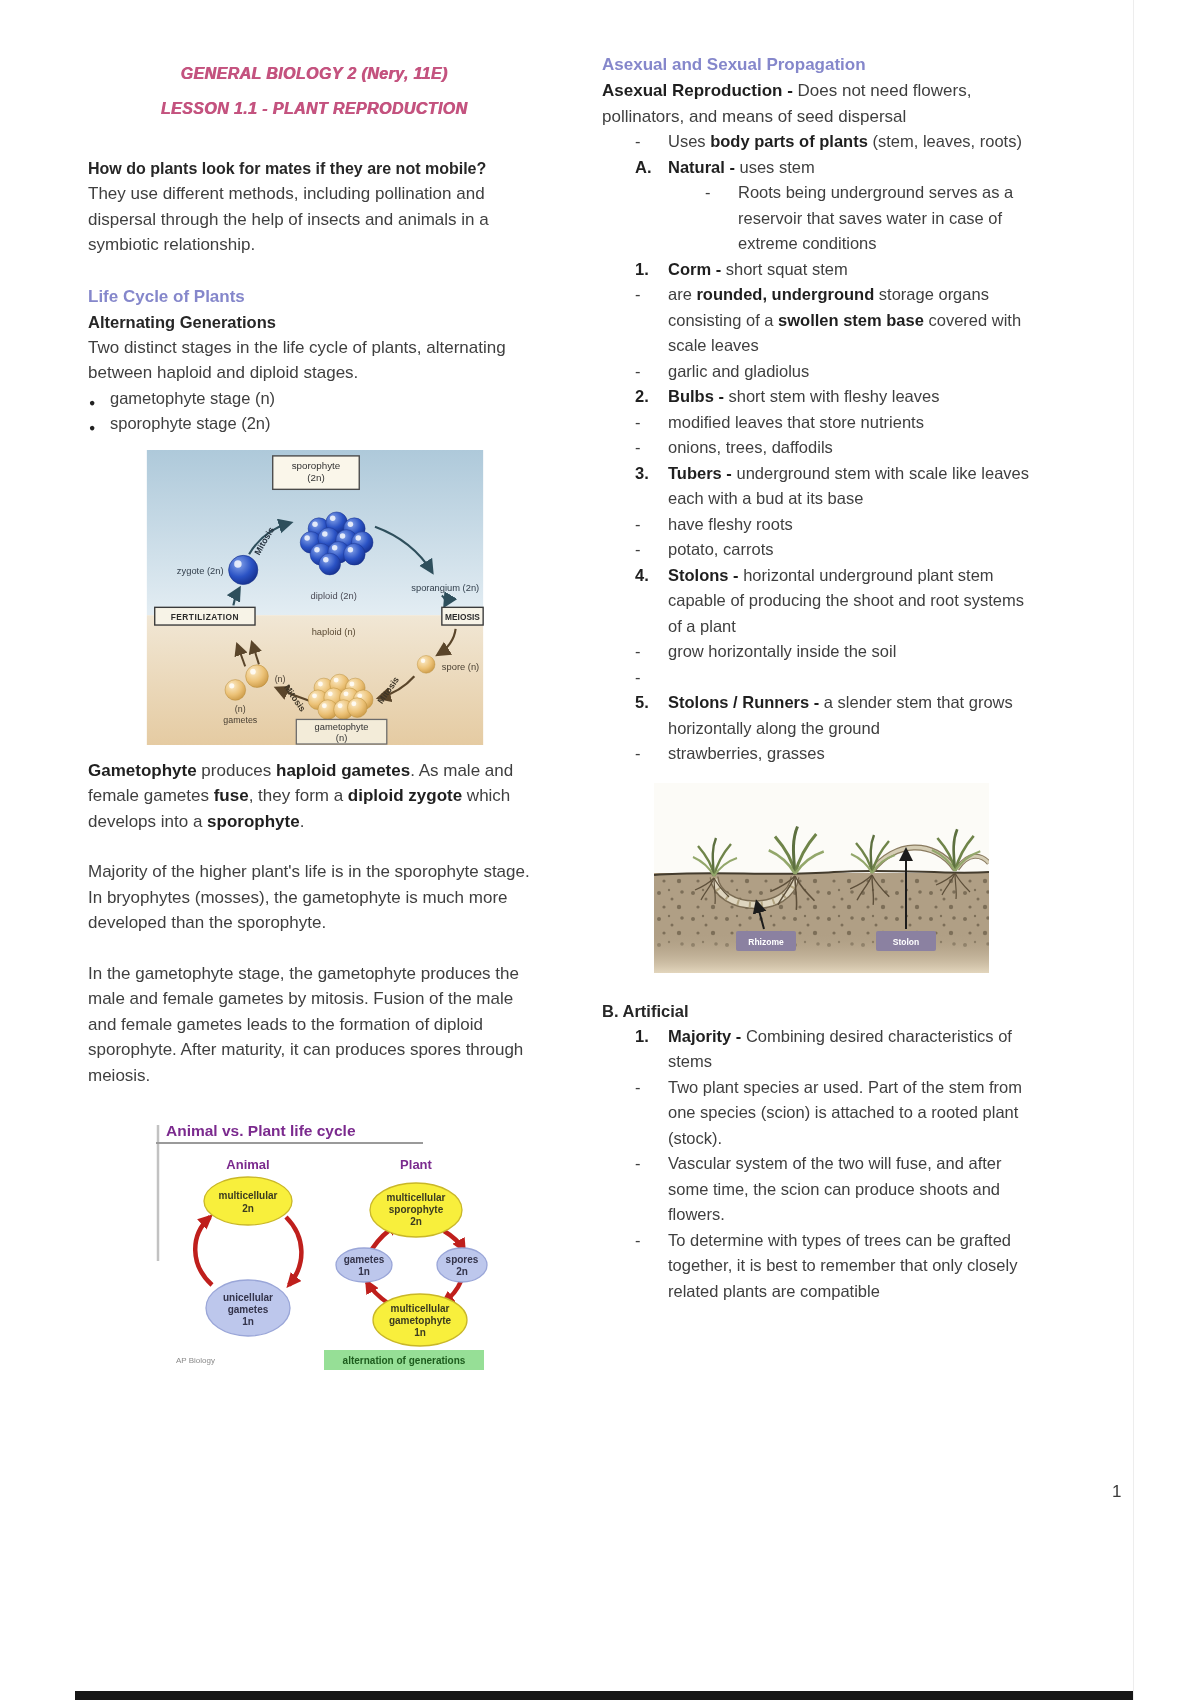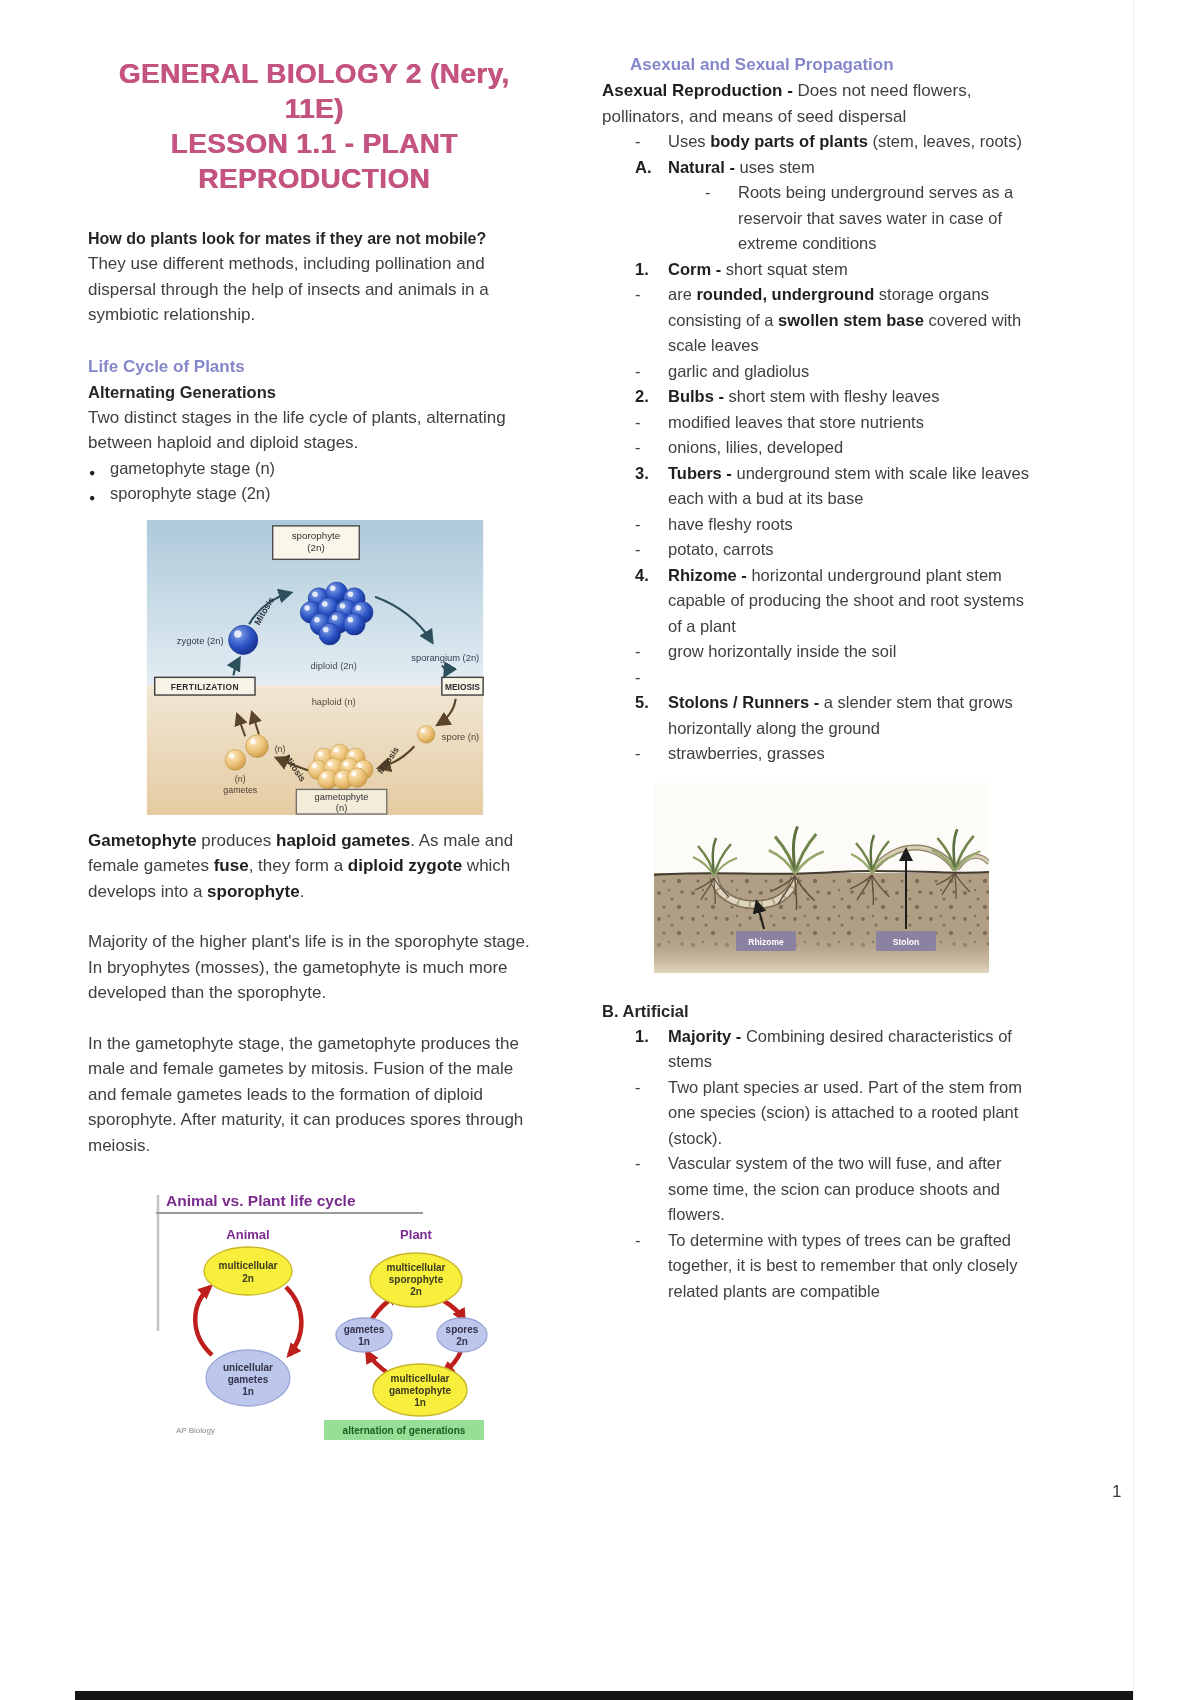--- a/index.html
+++ b/index.html
@@ -1,21 +1,21 @@
 <!DOCTYPE html>
 <html><head>
 <meta charset="utf-8">
 <style>
   html,body{margin:0;padding:0;background:#ffffff;}
   .page{position:relative;width:1200px;height:1700px;background:#fff;overflow:hidden;
         font-family:"Liberation Sans",sans-serif;color:#3f3f3f;}
   .col-left{position:absolute;left:88px;top:0;width:452px;}
   .col-right{position:absolute;left:602px;top:0;width:440px;}
-  .doc-title{margin-top:56px;text-align:center;color:#c4537f;font-weight:bold;
-             font-size:28px;line-height:35px;letter-spacing:.4px;text-shadow:.6px 0 0 #c4537f;}
+  .doc-title{margin-top:56px;text-align:center;color:#c4537f;font-weight:bold;font-style:italic;
+             font-size:16px;line-height:35px;letter-spacing:.4px;text-shadow:.6px 0 0 #c4537f;}
   .q-head{margin:30px 0 0;font-size:16px;font-weight:bold;color:#272727;line-height:25px;}
   p{margin:0 0 25px;font-size:17px;line-height:25.5px;}
   p.tight{margin:0;}
   b{color:#1f1f1f;}
   .purple-head{margin:0;font-size:17px;font-weight:bold;color:#8587cb;line-height:26px;}
   .bold-head{margin:0;font-size:16.5px;font-weight:bold;color:#272727;line-height:25px;}
   ul.dots{margin:0;padding:0;list-style:none;}
   ul.dots li{position:relative;padding-left:22px;font-size:16.5px;line-height:25.5px;}
   ul.dots li::before{content:"●";position:absolute;left:1px;top:4px;font-size:10.5px;color:#222;}
   svg.diagram{display:block;}
@@ -214,21 +214,21 @@
       <text x="272" y="223" font-size="10" font-weight="bold" fill="#3b3b20" text-anchor="middle">1n</text>
 
       <rect x="176" y="237" width="160" height="20" fill="#96df96"></rect>
       <text x="256" y="251" font-size="10" font-weight="bold" fill="#1d5c1d" text-anchor="middle">alternation of generations</text>
 
       <text x="28" y="250" font-size="8" fill="#8a8a8a">AP Biology</text>
     </svg>
   </div>
 
   <div class="col-right">
-    <div class="purple-head" style="margin-top:52px;margin-left:28px;">Asexual and Sexual Propagation</div>
+    <div class="purple-head" style="margin-top:52px;">Asexual and Sexual Propagation</div>
 
     <p class="tight intro"><b>Asexual Reproduction - </b><span>Does not need flowers, pollinators, and means of seed dispersal</span></p>
 
     <div class="list">
         <div class="li ind1">
           <span class="marker">-</span>
           <span class="content"><span>Uses </span><b>body parts of plants</b><span> (stem, leaves, roots)</span></span>
         </div>
         <div class="li ind1">
           <span class="marker b">A.</span>
@@ -253,37 +253,37 @@
         <div class="li ind1">
           <span class="marker b">2.</span>
           <span class="content"><b>Bulbs - </b><span>short stem with fleshy leaves</span></span>
         </div>
         <div class="li ind1">
           <span class="marker">-</span>
           <span class="content"><span>modified leaves that store nutrients</span></span>
         </div>
         <div class="li ind1">
           <span class="marker">-</span>
-          <span class="content"><span>onions, lilies, developed</span></span>
+          <span class="content"><span>onions, trees, daffodils</span></span>
         </div>
         <div class="li ind1">
           <span class="marker b">3.</span>
           <span class="content"><b>Tubers - </b><span>underground stem with scale like leaves each with a bud at its base</span></span>
         </div>
         <div class="li ind1">
           <span class="marker">-</span>
           <span class="content"><span>have fleshy roots</span></span>
         </div>
         <div class="li ind1">
           <span class="marker">-</span>
           <span class="content"><span>potato, carrots</span></span>
         </div>
         <div class="li ind1">
           <span class="marker b">4.</span>
-          <span class="content"><b>Rhizome - </b><span>horizontal underground plant stem capable of producing the shoot and root systems of a plant</span></span>
+          <span class="content"><b>Stolons - </b><span>horizontal underground plant stem capable of producing the shoot and root systems of a plant</span></span>
         </div>
         <div class="li ind1">
           <span class="marker">-</span>
           <span class="content"><span>grow horizontally inside the soil</span></span>
         </div>
         <div class="li ind1">
           <span class="marker">-</span>
         </div>
         <div class="li ind1">
           <span class="marker b">5.</span>

